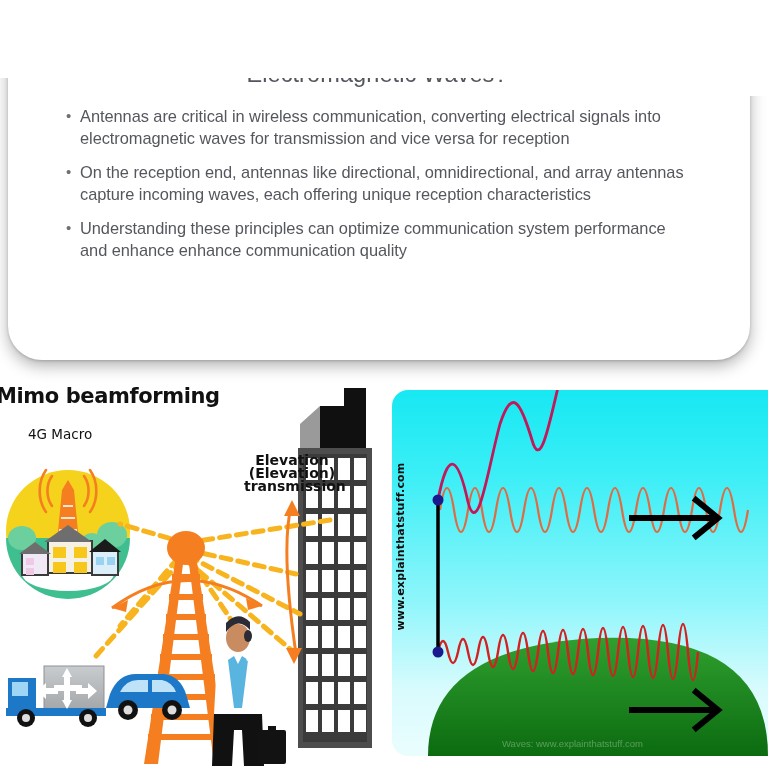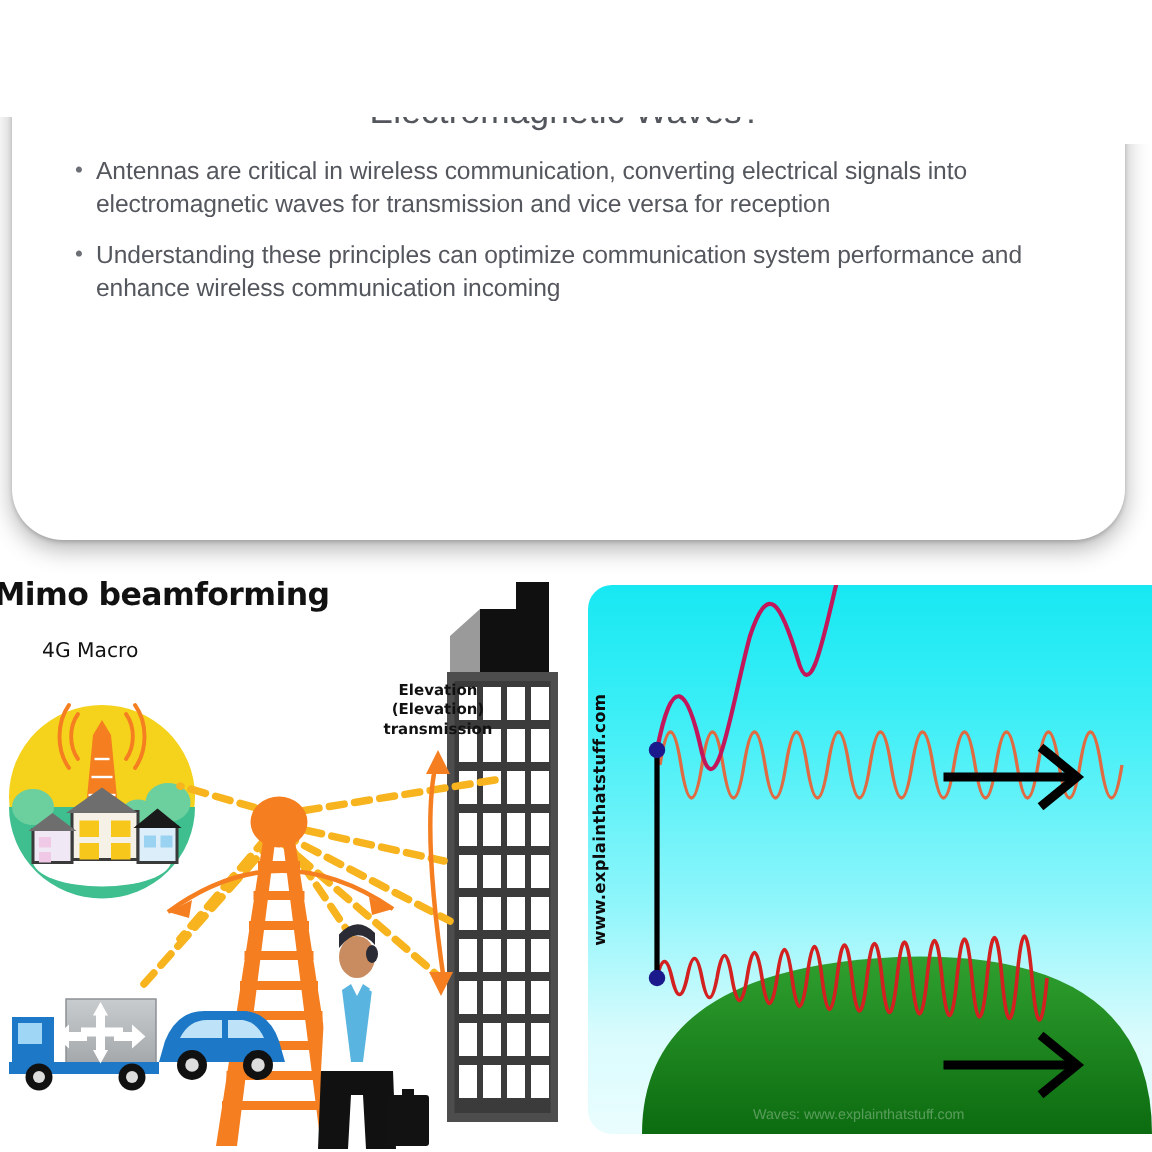--- a/index.html
+++ b/index.html
@@ -33,21 +33,21 @@
     text-align:center;
     color:#53565c;
     font-size:23.5px;
     line-height:31px;
     font-weight:400;
     letter-spacing:.1px;
   }
 
   #bullet-list{
     position:relative;z-index:7;
-    list-style:none;margin:0;padding:0 6px 0 12px;
+    list-style:none;margin:16px;padding:0 6px 0 12px;
   }
   #bullet-list li{
     position:relative;
     color:#54575d;
     font-size:16.4px;
     line-height:21.5px;
     margin:0 0 13px 0;
     padding-left:14px;
     letter-spacing:-.05px;
   }
@@ -73,21 +73,21 @@
     font-family:"DejaVu Sans",sans-serif;
     letter-spacing:-.4px;
   }
   #label-4g{
     position:absolute;left:28px;top:48px;
     font-size:13.5px;font-weight:400;color:#111;
     font-family:"DejaVu Sans",sans-serif;
   }
   #label-elev{
     position:absolute;left:244px;top:76px;width:96px;
-    font-size:10px;font-weight:700;color:#111;line-height:13px;
+    font-size:14px;font-weight:700;color:#111;line-height:13px;
     font-family:"DejaVu Sans",sans-serif;
   }
 
   
   #wave-panel{
     position:absolute;left:392px;top:12px;width:376px;height:366px;
     border-radius:16px 0 0 16px;
     background:linear-gradient(180deg,#17e8f2 0%, #39eef6 22%, #8ff6fb 58%, #d9fbfd 82%, #eafdfe 100%);
     overflow:hidden;
   }
@@ -104,21 +104,22 @@
     font-family:"Liberation Sans",sans-serif;
   }
 </style>
 </head>
 <body>
 
 <div id="info-card">
   <h1 id="page-title">What Is The Role Of Antennas In Transmitting And Receiving Electromagnetic Waves?</h1>
   <ul id="bullet-list">
     <li>Antennas are critical in wireless communication, converting electrical signals into electromagnetic waves for transmission and vice versa for reception</li>
-    <li>Understanding these principles can optimize communication system performance and enhance wireless communication incoming</li>
+    <li>On the reception end, antennas like directional, omnidirectional, and array antennas capture incoming waves, each offering unique reception characteristics</li>
+    <li>Understanding these principles can optimize communication system performance and enhance enhance communication quality</li>
   </ul>
 </div>
 <div id="card-top-mask"></div>
 <div id="card-right-mask"></div>
 
 <div id="illustrations">
 
   <div id="mimo-panel">
     <svg viewBox="0 0 390 390" width="390" height="390">
       <defs>

